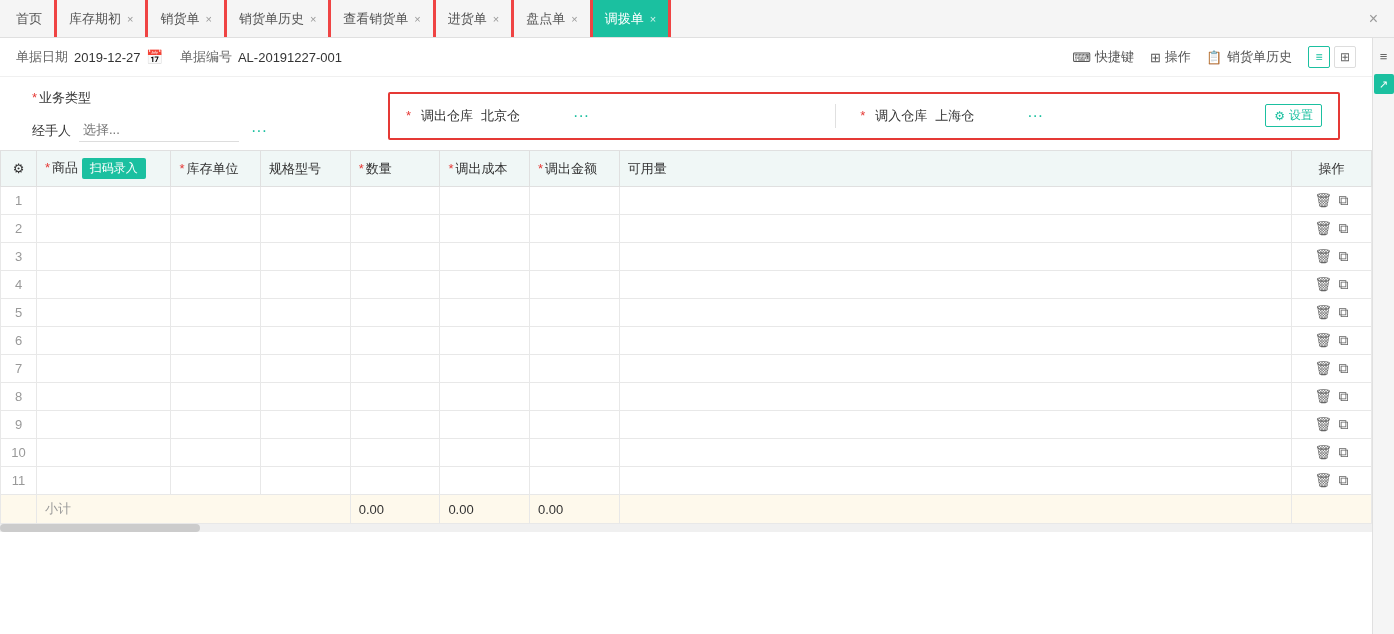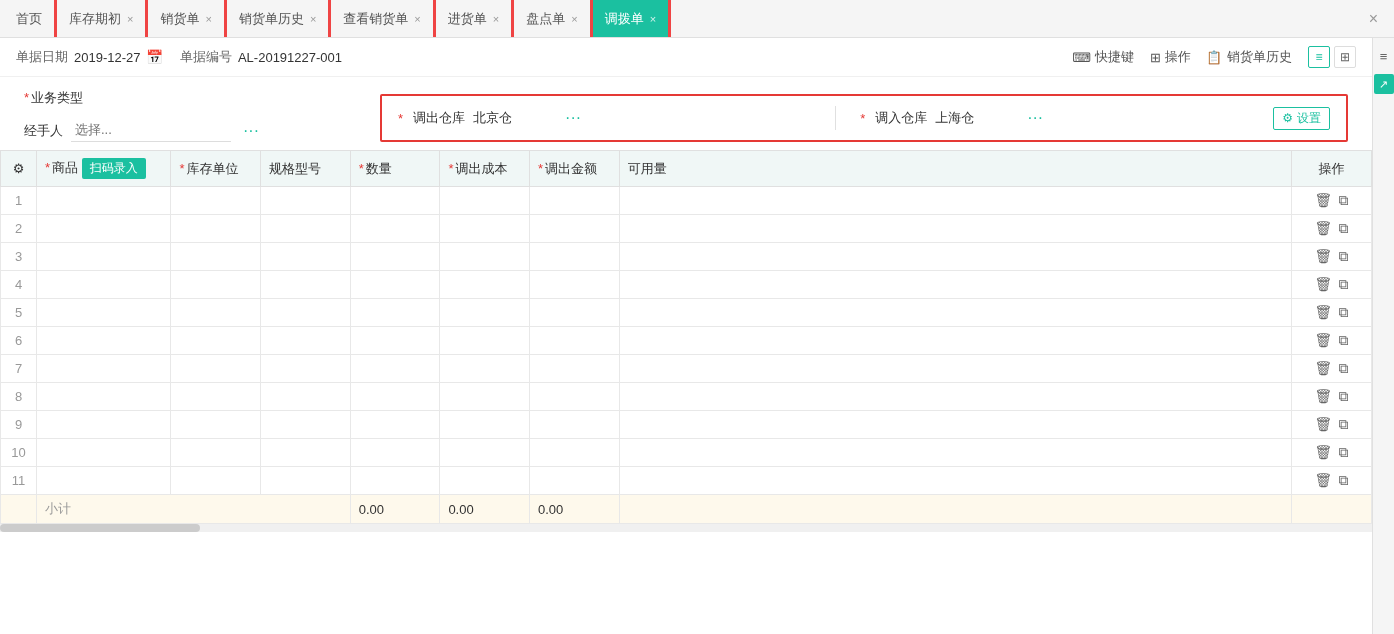--- a/index.html
+++ b/index.html
@@ -49,22 +49,22 @@
     .toolbar-right {
       margin-left: auto; display: flex; align-items: center; gap: 16px; font-size: 13px; color: #555;
     }
     .toolbar-right-item { display: flex; align-items: center; gap: 4px; cursor: pointer; color: #555; }
     .grid-icons { display: flex; gap: 4px; }
     .grid-icon { width: 22px; height: 22px; border: 1px solid #ddd; display: flex; align-items: center; justify-content: center; cursor: pointer; border-radius: 2px; font-size: 12px; color: #666; }
     .grid-icon.active { border-color: #1bc0a0; color: #1bc0a0; }
 
     
     .form-area {
-      padding: 12px 24px 8px;
-      display: flex; gap: 16px; align-items: flex-end;
+      padding: 12px 32px 8px;
+      display: flex; gap: 16px; align-items: center;
     }
     .form-left {
       display: flex; flex-direction: column; gap: 12px; min-width: 340px;
     }
     .form-right {
       flex: 1;
       border: 2px solid #e53935;
       border-radius: 2px;
       padding: 10px 16px;
       display: flex; align-items: center; gap: 0;

